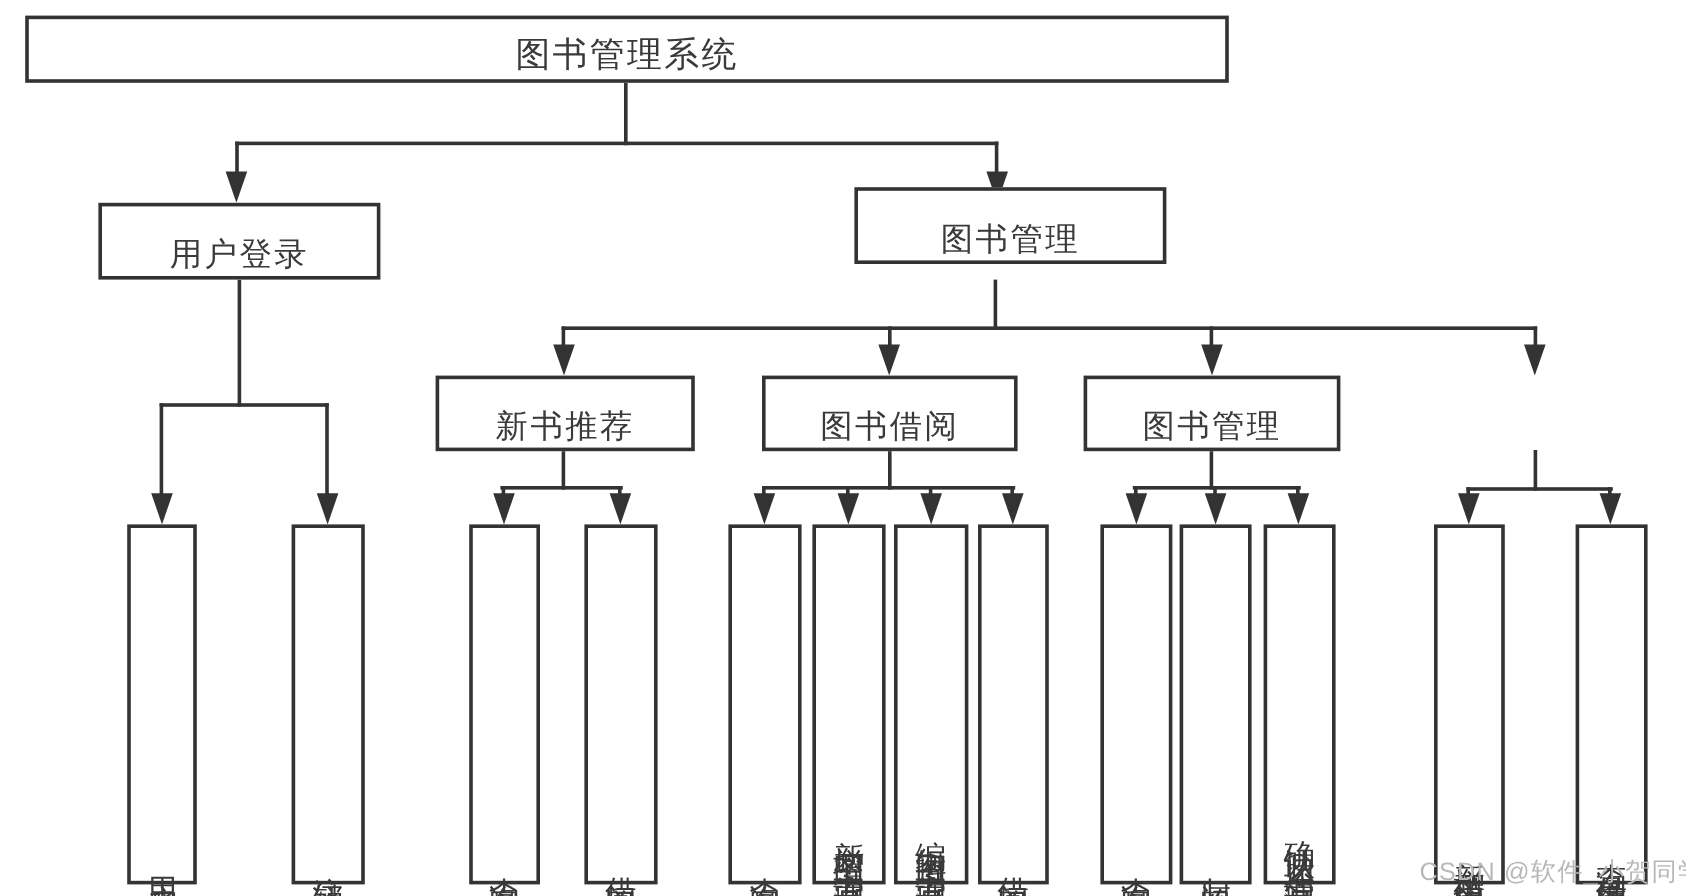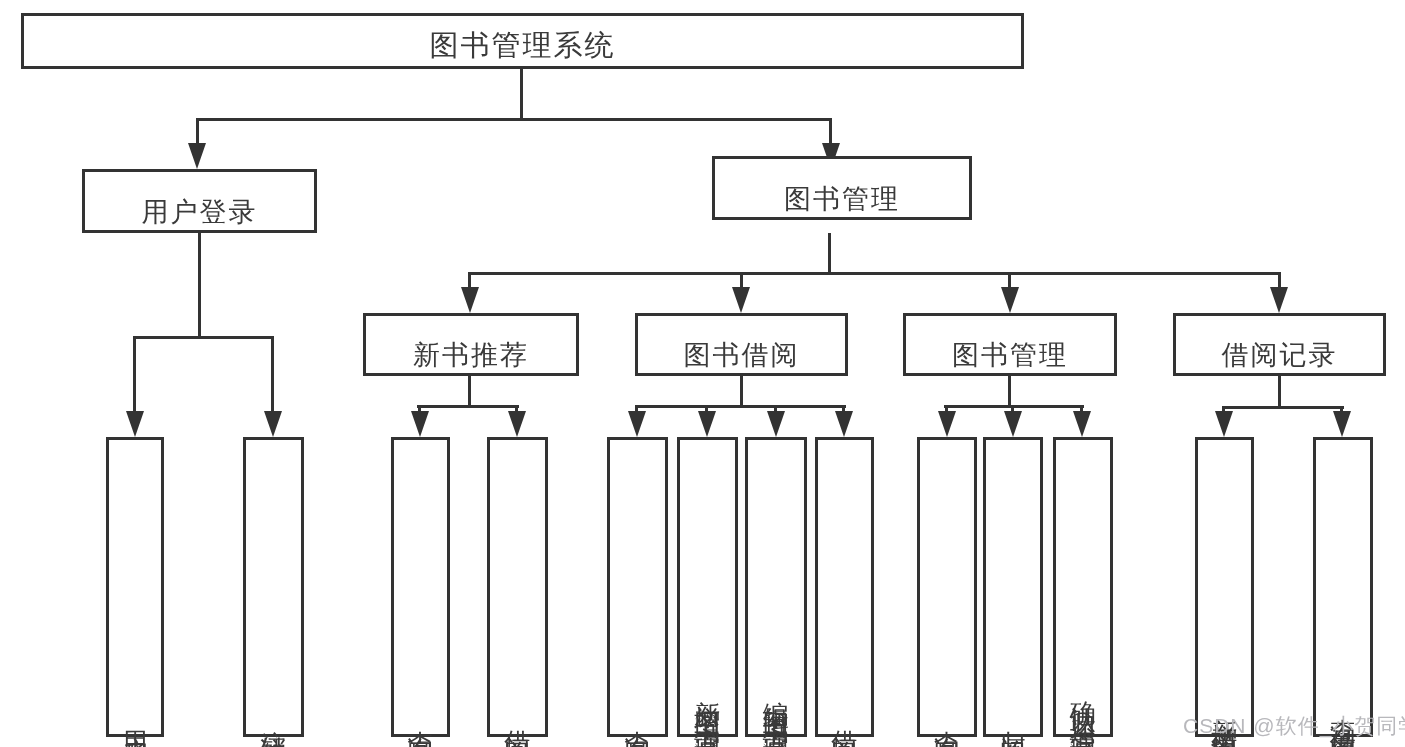--- a/index.html
+++ b/index.html
@@ -140,23 +140,20 @@
 
   <div class="box" style="left:635px;top:313px;width:213px;height:63px">
     <span class="hlabel">图书借阅</span>
   </div>
   <div class="box" style="left:363px;top:313px;width:216px;height:63px">
     <span class="hlabel">新书推荐</span>
   </div>
   <div class="box" style="left:903px;top:313px;width:214px;height:63px">
     <span class="hlabel">图书管理</span>
   </div>
-  <div class="box" style="left:1173px;top:313px;width:213px;height:63px">
-    <span class="hlabel">借阅记录</span>
-  </div>
 
   <div class="box vbox" style="left:106px;width:58px">
     <span class="vlabel">用户登录</span>
   </div>
   <div class="box vbox" style="left:243px;width:61px">
     <span class="vlabel">注销登录</span>
   </div>
 
   <div class="box vbox" style="left:391px;width:59px">
     <span class="vlabel">查询图书</span>

